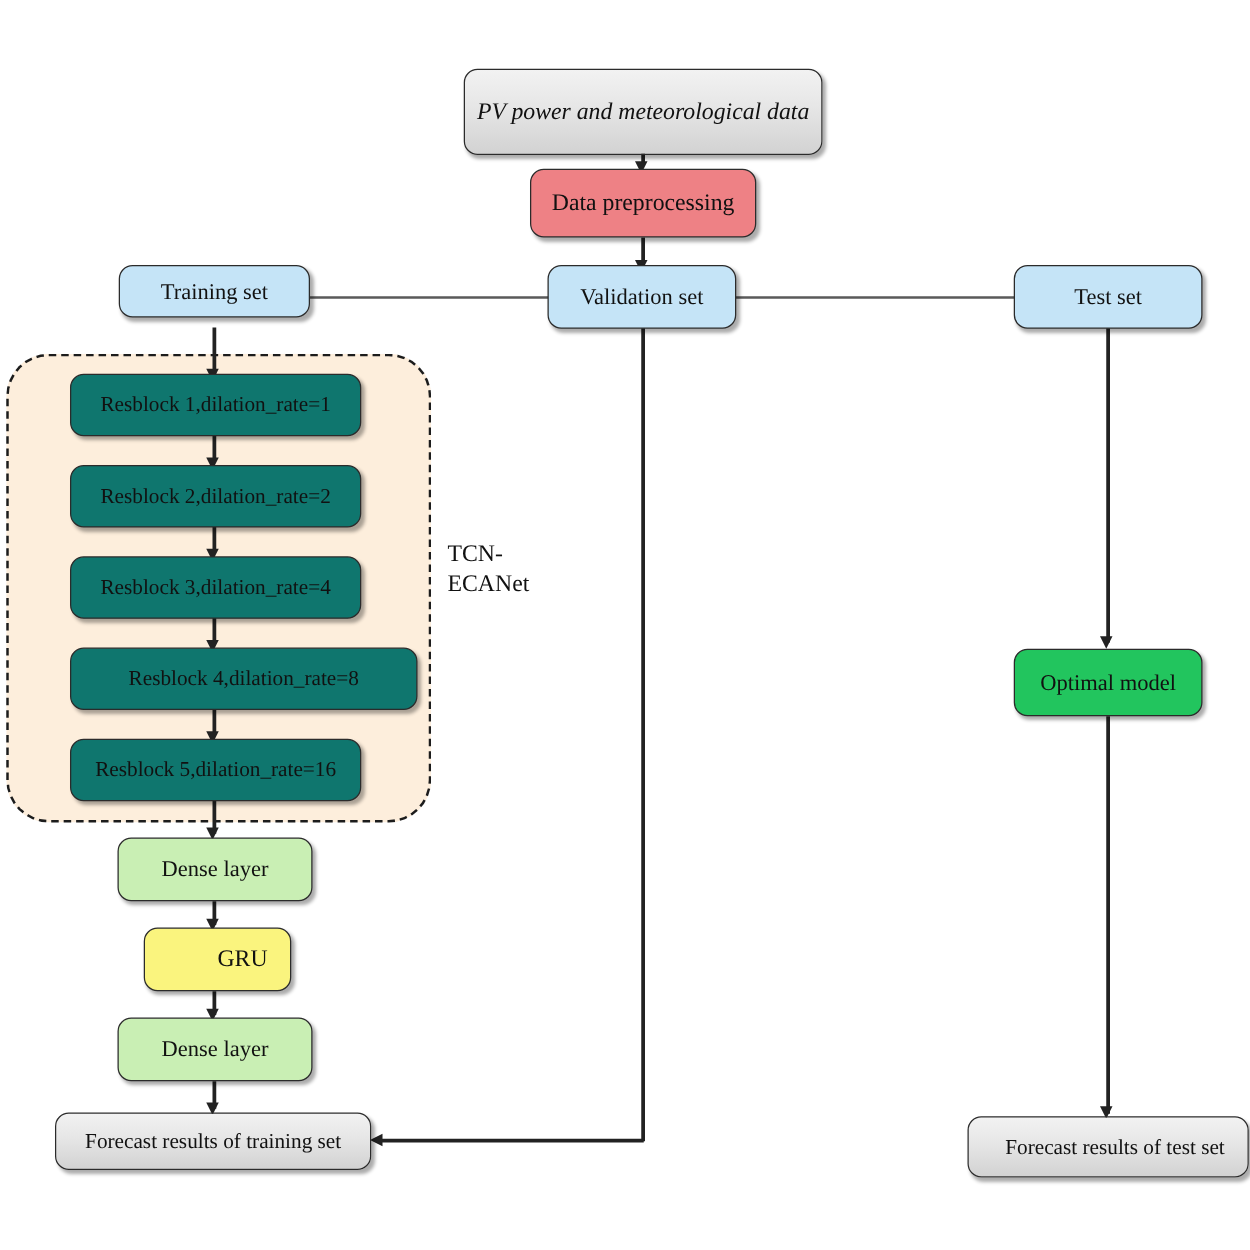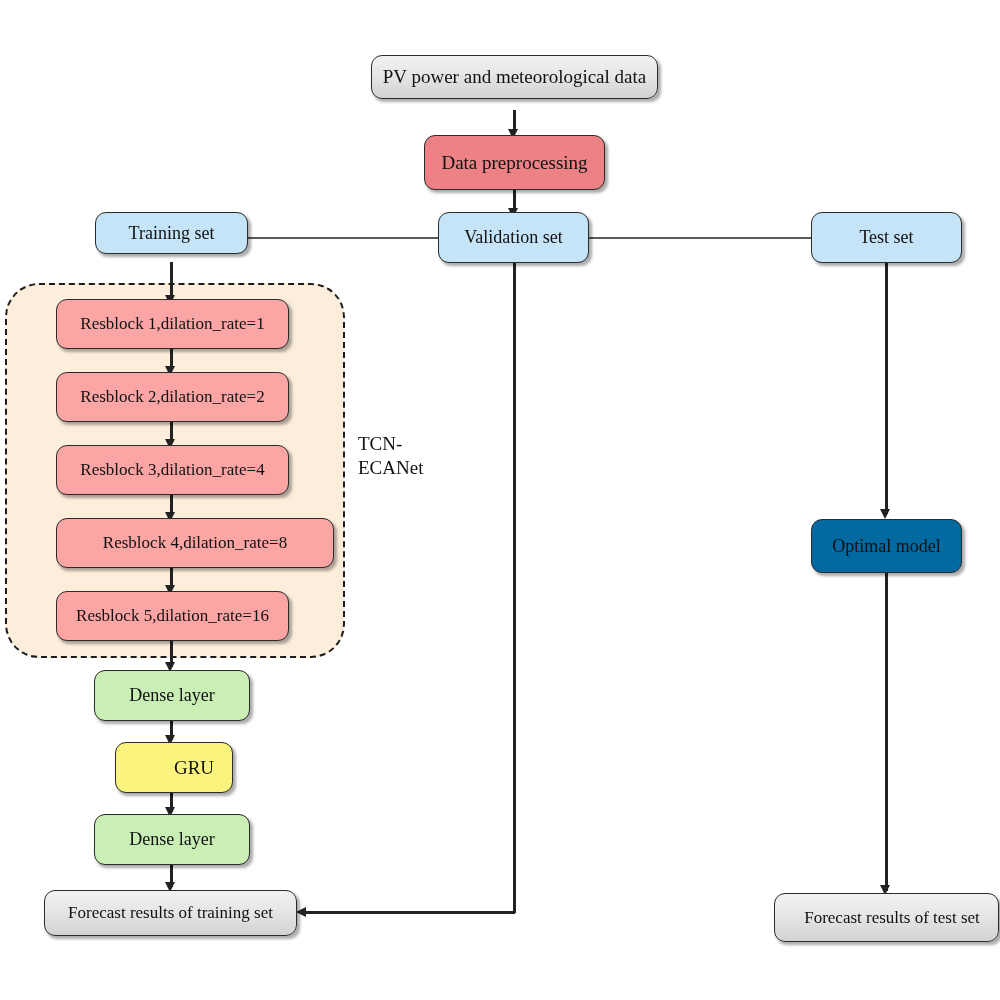--- a/index.html
+++ b/index.html
@@ -27,24 +27,24 @@
     color: #111111;
     line-height: 1.15;
     box-shadow: 2.5px 3px 3px rgba(0,0,0,0.33);
     z-index: 5;
   }
   .node.gray {
     background: linear-gradient(to bottom, #f2f2f2 0%, #e6e6e6 45%, #d2d2d2 100%);
   }
   .node.red   { background: #ee8185; }
   .node.blue  { background: #c5e4f7; }
-  .node.orange{ background: #fca5a5; }
+  .node.orange{ background: #0f766e; }
   .node.green { background: #c9efb4; }
   .node.yellow{ background: #faf47e; }
-  .node.purple{ background: #0369a1; }
+  .node.purple{ background: #22c55e; }
 
   .dashgroup {
     position: absolute;
     box-sizing: border-box;
     border: 2px dashed #1c1c1c;
     border-radius: 34px;
     background: #fdeedc;
     z-index: 1;
   }
   .grouplabel {
@@ -133,21 +133,21 @@
   <div class="vline" style="left:513px; top:262px; width:2.5px; height:651px;"></div>
   <div class="vline" style="left:305px; top:911px; width:210px; height:2.5px;"></div>
   <div class="arrow-left" style="left:296px; top:907px;"></div>
 
   <div class="vline" style="left:885px; top:262px; width:2.5px; height:252px;"></div>
   <div class="arrow-down" style="left:880px; top:509px;"></div>
 
   <div class="vline" style="left:885px; top:573px; width:2.5px; height:318px;"></div>
   <div class="arrow-down" style="left:880px; top:885px;"></div>
 
-  <div class="node gray" style="left:371px; top:55px; width:287px; height:44px; font-size:19px;">PV power and meteorological data</div>
+  <div class="node gray" style="left:371px; top:55px; width:287px; height:69px; font-size:19px;font-style:italic;">PV power and meteorological data</div>
 
   <div class="node red" style="left:424px; top:135px; width:181px; height:55px; font-size:19px;">Data preprocessing</div>
 
   <div class="node blue" style="left:95px; top:212px; width:153px; height:42px; font-size:18px;">Training set</div>
 
   <div class="node blue" style="left:438px; top:212px; width:151px; height:51px; font-size:18px;">Validation set</div>
 
   <div class="node blue" style="left:811px; top:212px; width:151px; height:51px; font-size:18px;">Test set</div>
 
   <div class="node orange" style="left:56px; top:299px; width:233px; height:50px; font-size:17px;">Resblock 1,dilation_rate=1</div>

